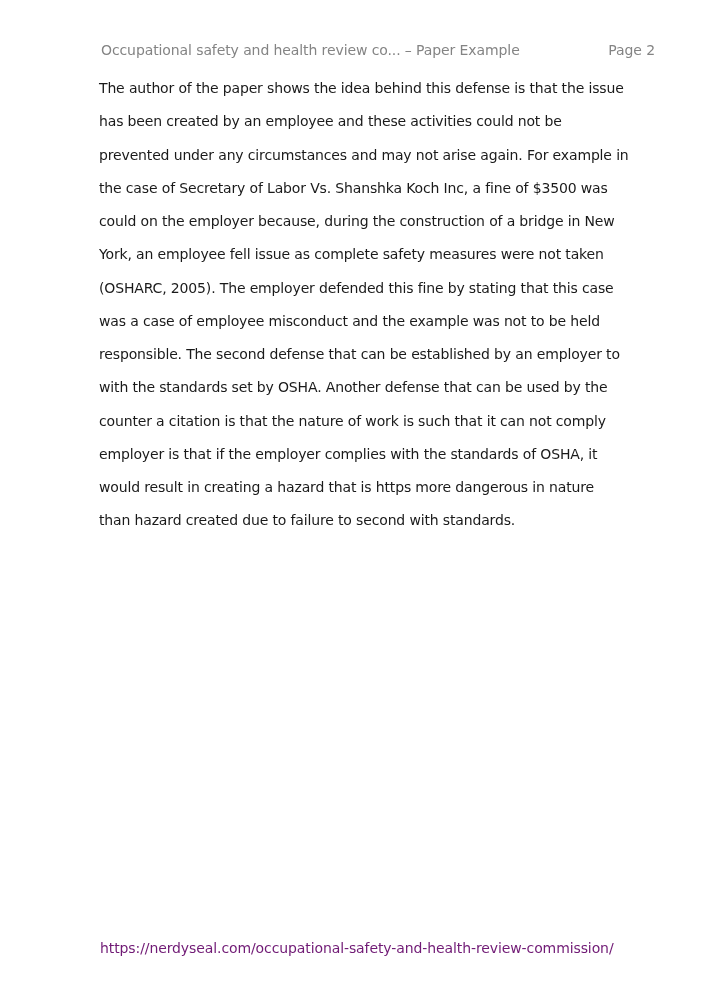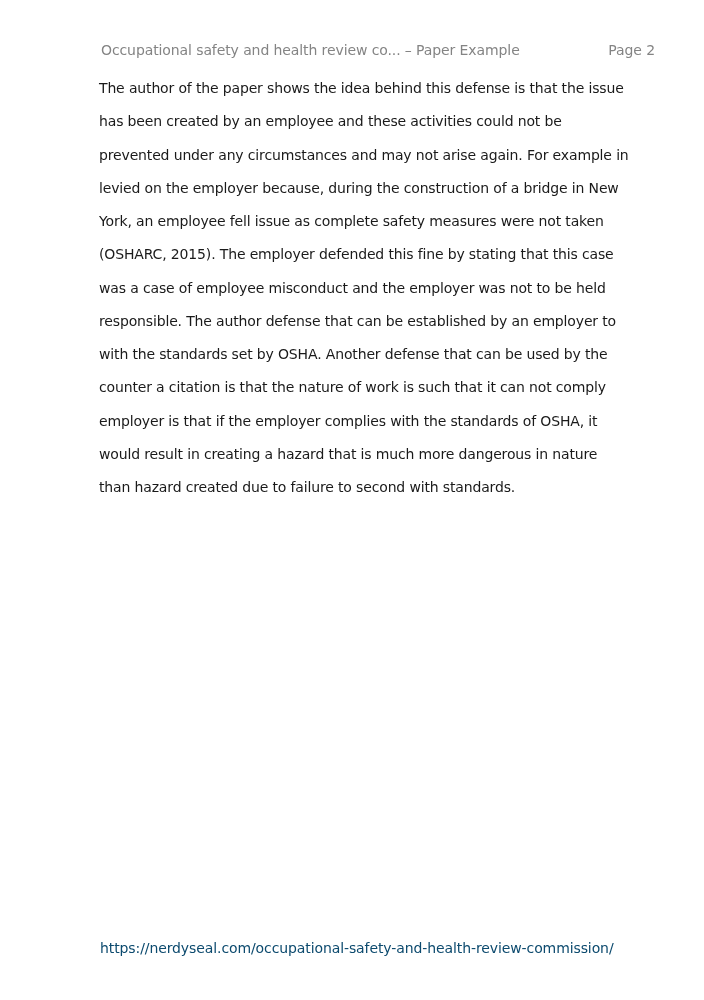--- a/index.html
+++ b/index.html
@@ -47,46 +47,47 @@
   }
   .body-text .line {
     white-space: nowrap;
   }
   .footer {
     position: absolute;
     top: 939px;
     left: 100px;
     font-size: 14px;
     line-height: 18px;
-    color: #0c4a6e;
+    color: #701a75;
     letter-spacing: -0.1px;
     white-space: nowrap;
   }
 </style>
 </head>
 <body>
 
 <div class="page">
 
   <div class="header">
     <span class="header-title">Occupational safety and health review co... – Paper Example</span>
     <span class="header-page">Page 2</span>
   </div>
 
   <div class="body-text">
     <div class="line">The author of the paper shows the idea behind this defense is that the issue</div>
     <div class="line">has been created by an employee and these activities could not be</div>
     <div class="line">prevented under any circumstances and may not arise again. For example in</div>
-    <div class="line">levied on the employer because, during the construction of a bridge in New</div>
+    <div class="line">the case of Secretary of Labor Vs. Shanshka Koch Inc, a fine of $3500 was</div>
+    <div class="line">could on the employer because, during the construction of a bridge in New</div>
     <div class="line">York, an employee fell issue as complete safety measures were not taken</div>
-    <div class="line">(OSHARC, 2015). The employer defended this fine by stating that this case</div>
-    <div class="line">was a case of employee misconduct and the employer was not to be held</div>
-    <div class="line">responsible. The author defense that can be established by an employer to</div>
+    <div class="line">(OSHARC, 2005). The employer defended this fine by stating that this case</div>
+    <div class="line">was a case of employee misconduct and the example was not to be held</div>
+    <div class="line">responsible. The second defense that can be established by an employer to</div>
     <div class="line">with the standards set by OSHA. Another defense that can be used by the</div>
     <div class="line">counter a citation is that the nature of work is such that it can not comply</div>
     <div class="line">employer is that if the employer complies with the standards of OSHA, it</div>
-    <div class="line">would result in creating a hazard that is much more dangerous in nature</div>
+    <div class="line">would result in creating a hazard that is https more dangerous in nature</div>
     <div class="line">than hazard created due to failure to second with standards.</div>
   </div>
 
   <div class="footer">https://nerdyseal.com/occupational-safety-and-health-review-commission/</div>
 
 </div>
 
 </body></html>

